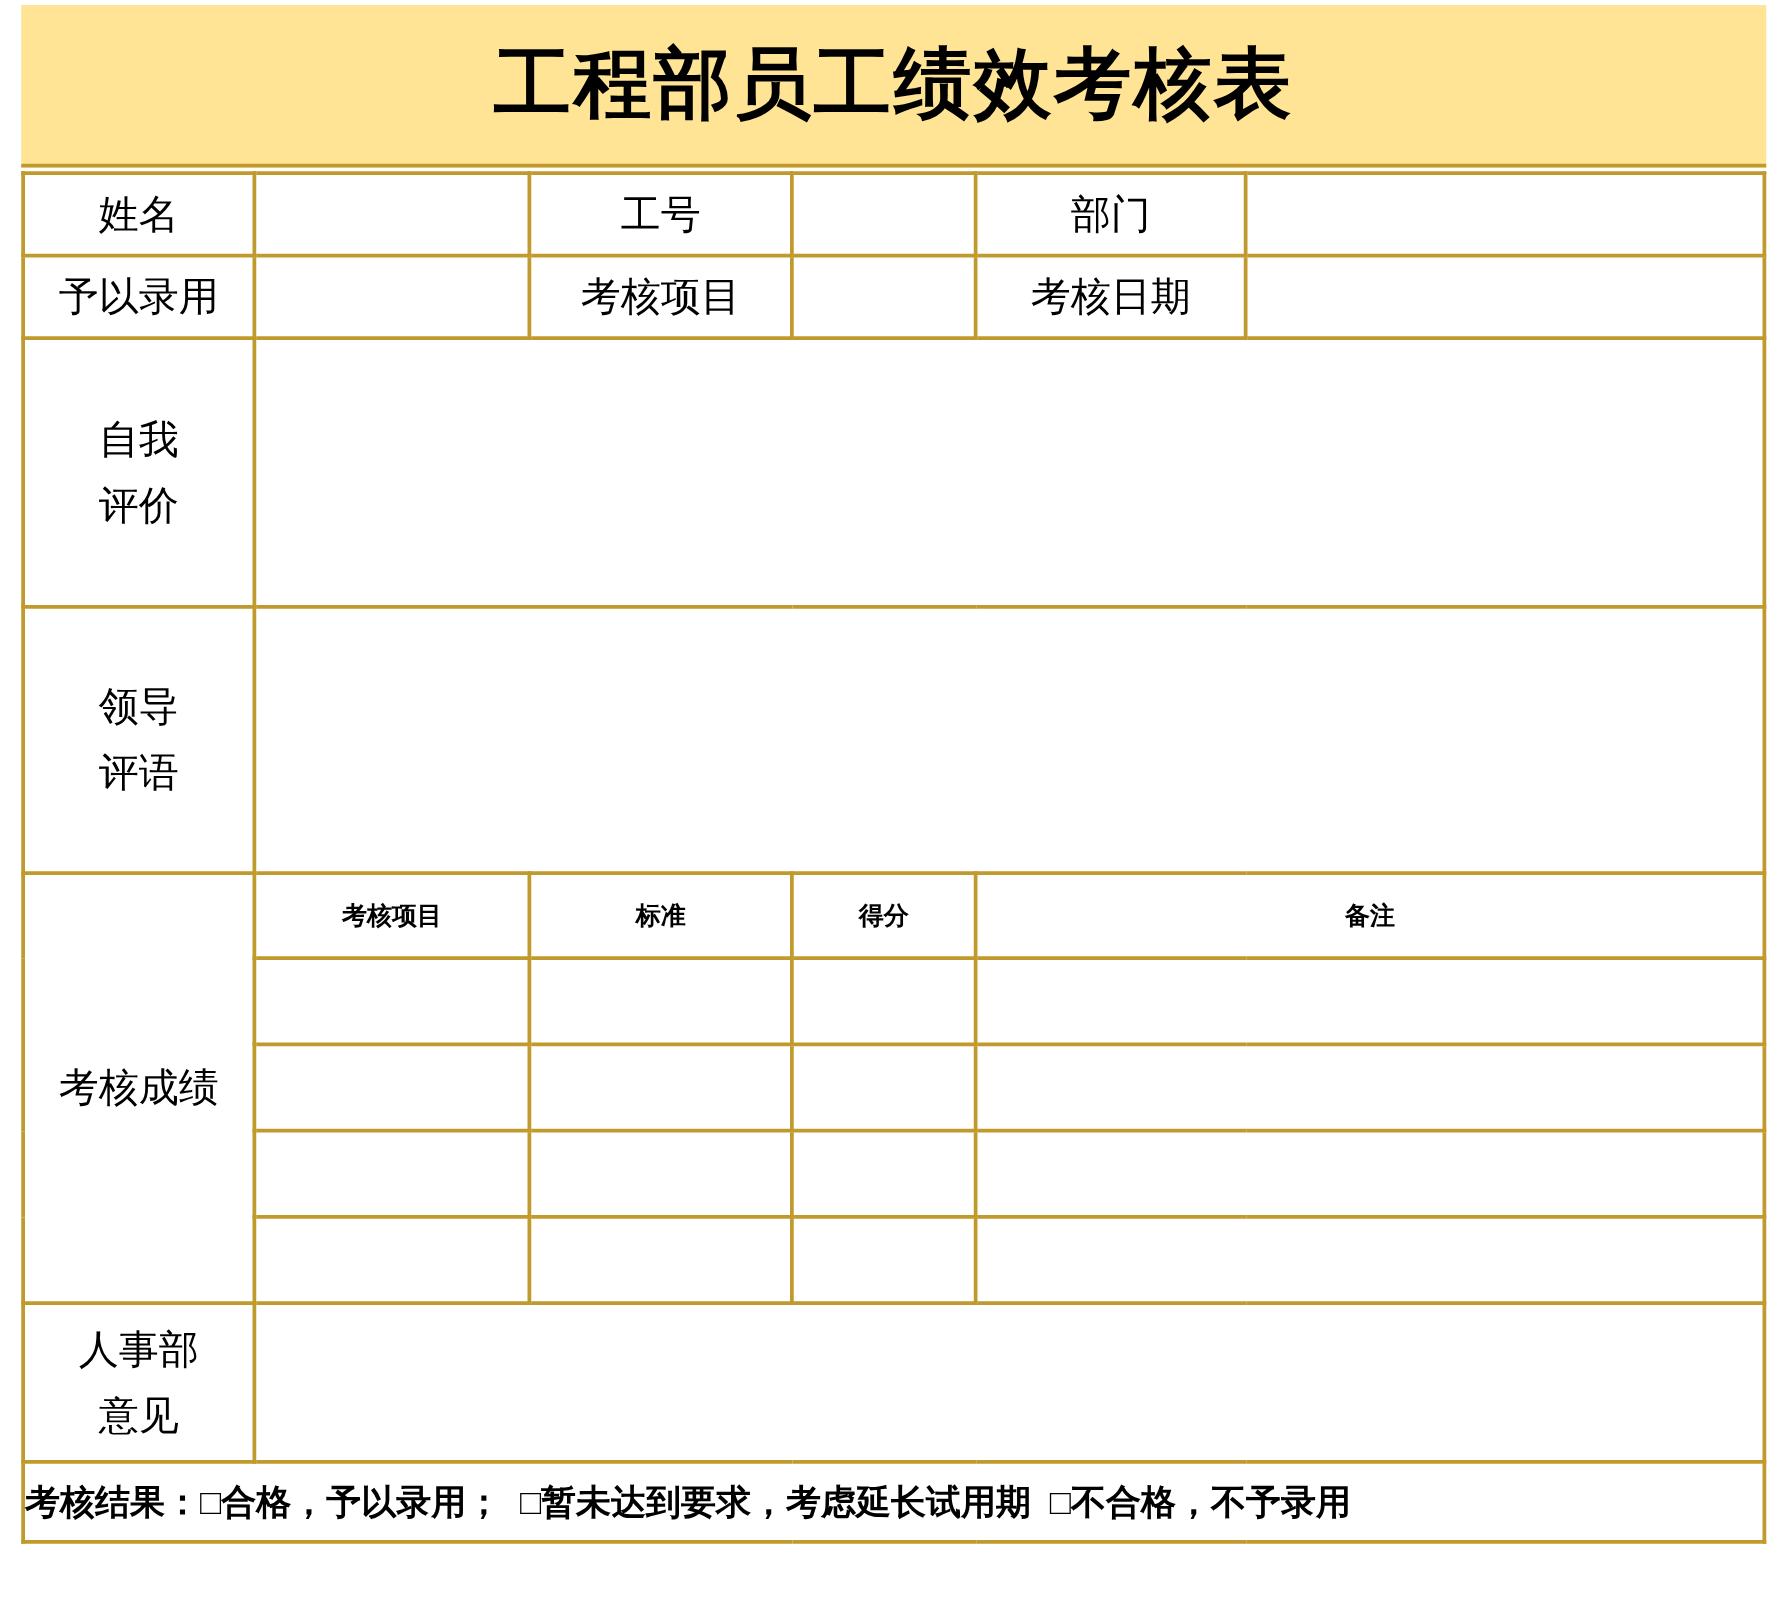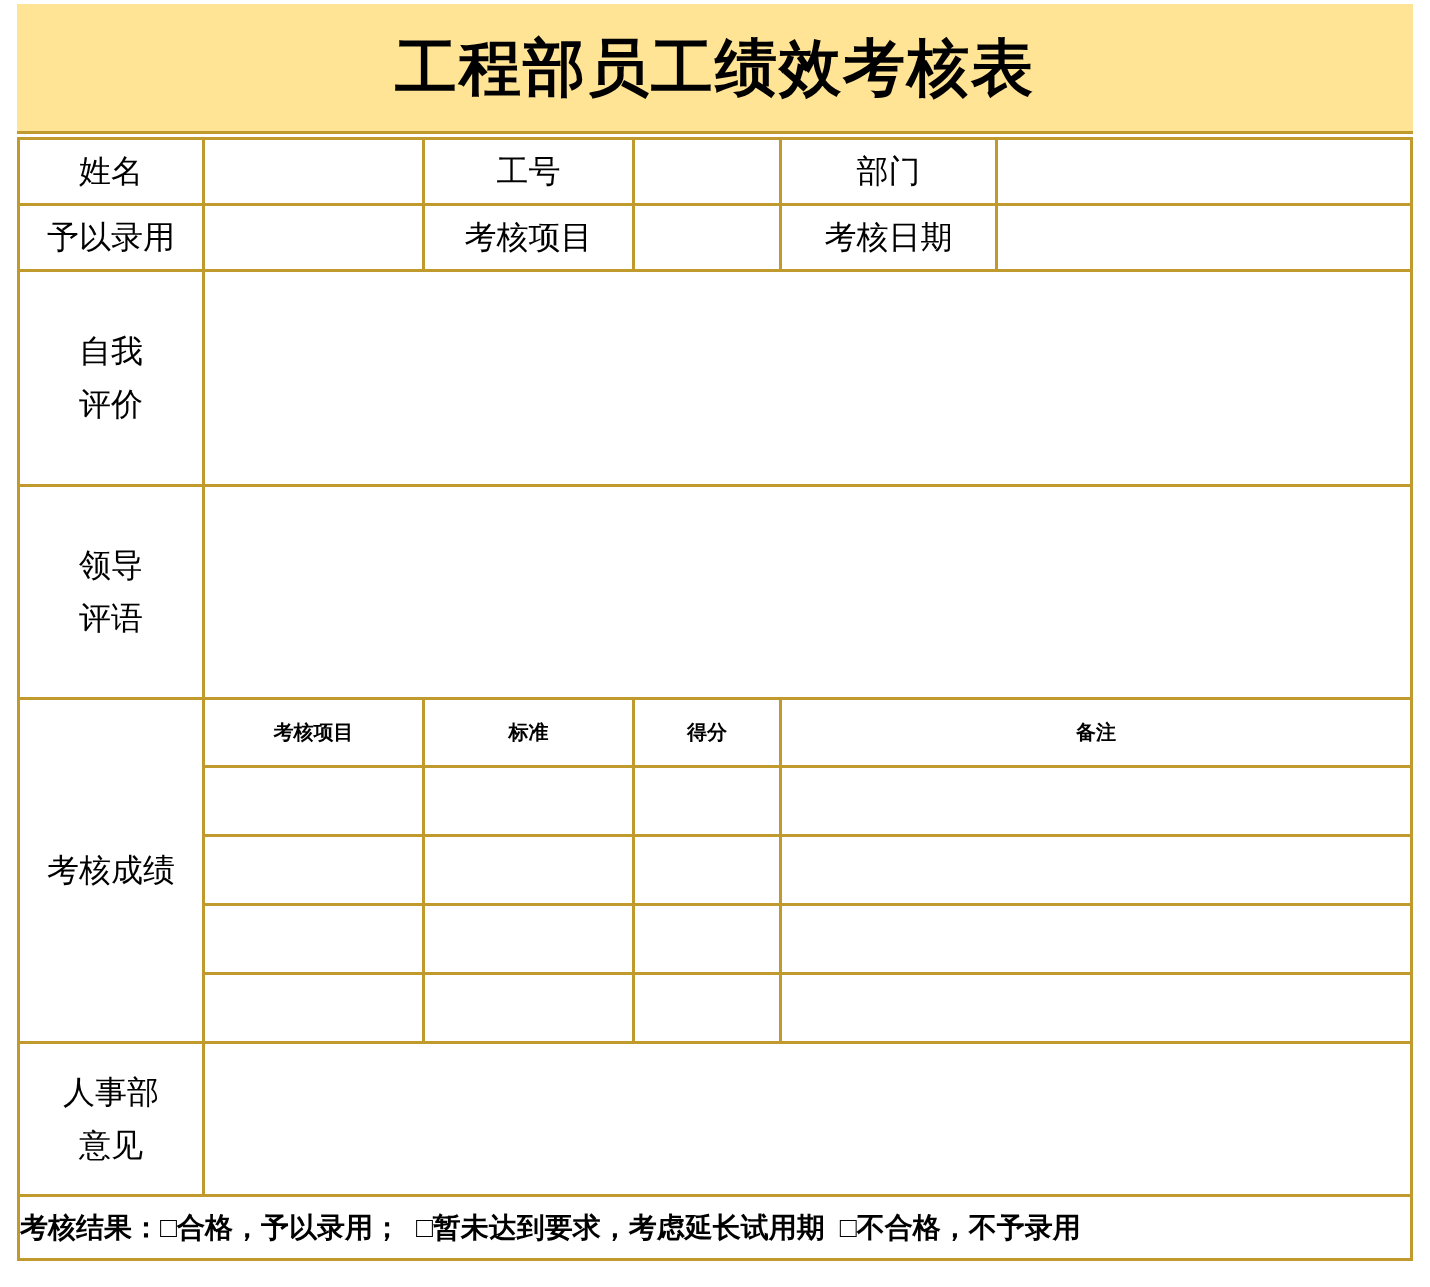--- a/index.html
+++ b/index.html
@@ -56,21 +56,21 @@
     font-size: 20px;
     text-align: center;
   }
   td.val { background: #ffffff; }
 
   tr.r-info    { height: 66px; }
   tr.r-self    { height: 215px; margin-left: 21px; }
   tr.r-leader  { height: 213px; }
   tr.r-scorehd { height: 68px; }
   tr.r-score   { height: 69px; }
-  tr.r-hr      { height: 153px; }
+  tr.r-hr      { height: 127px; }
   tr.r-result  { height: 64px; }
 
   td.result-cell {
     font-weight: bold;
     font-size: 28px;
     padding: 0 0 0 6px;
     white-space: nowrap;
   }
   .cbx {
     display: inline-block;

